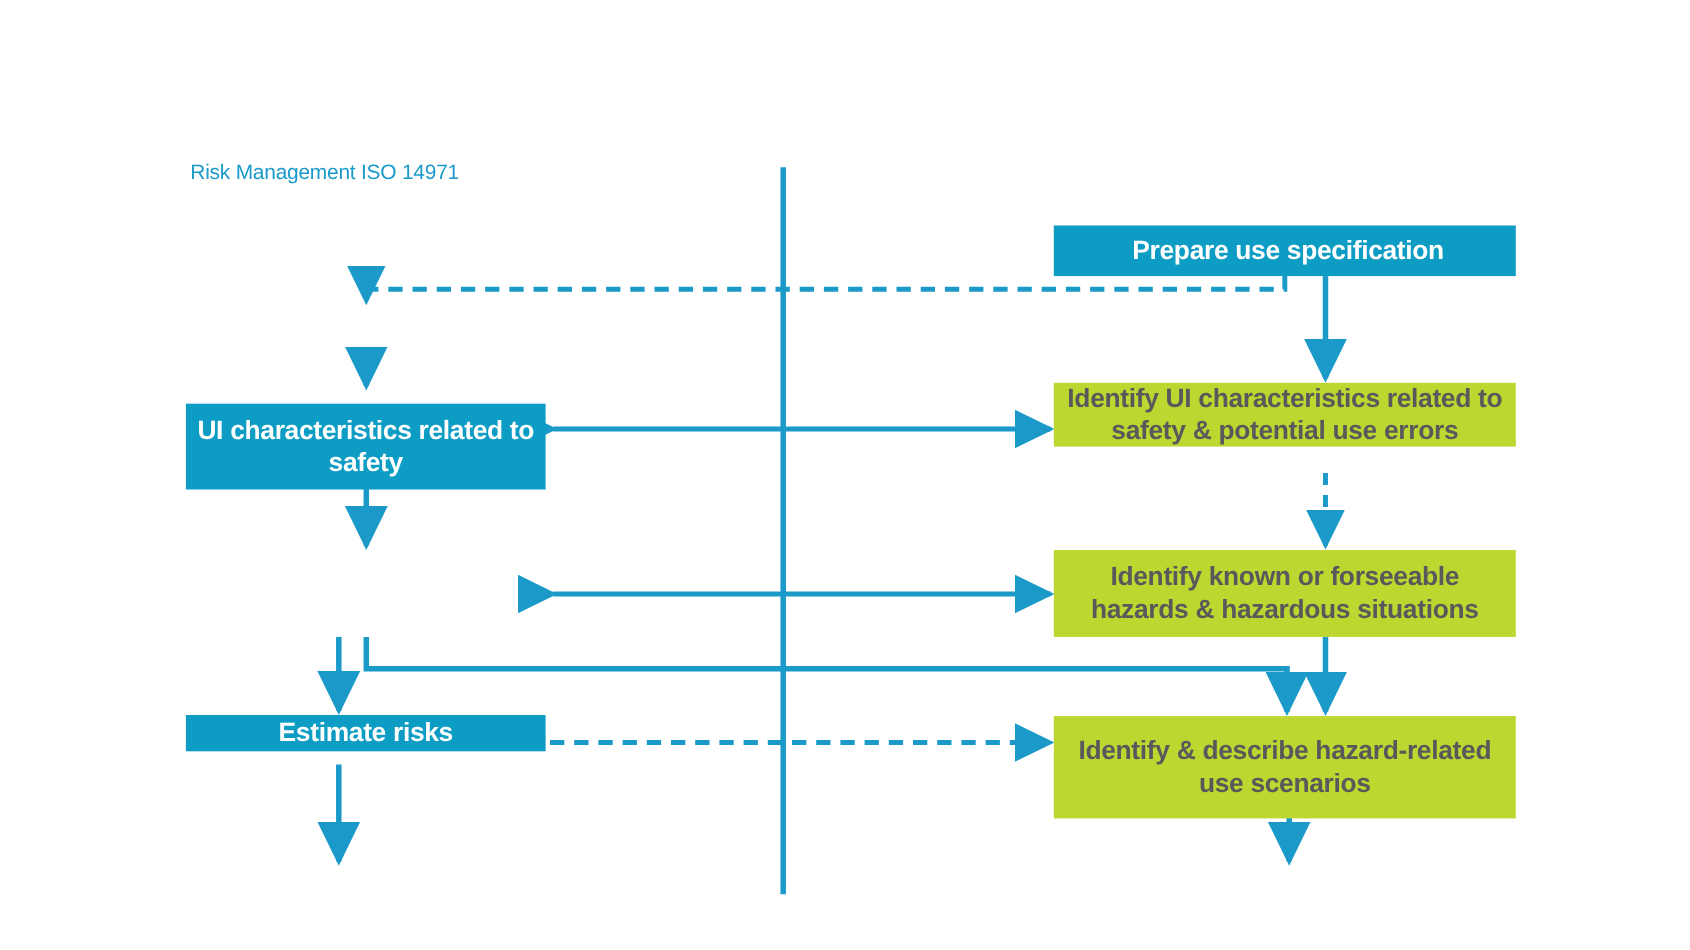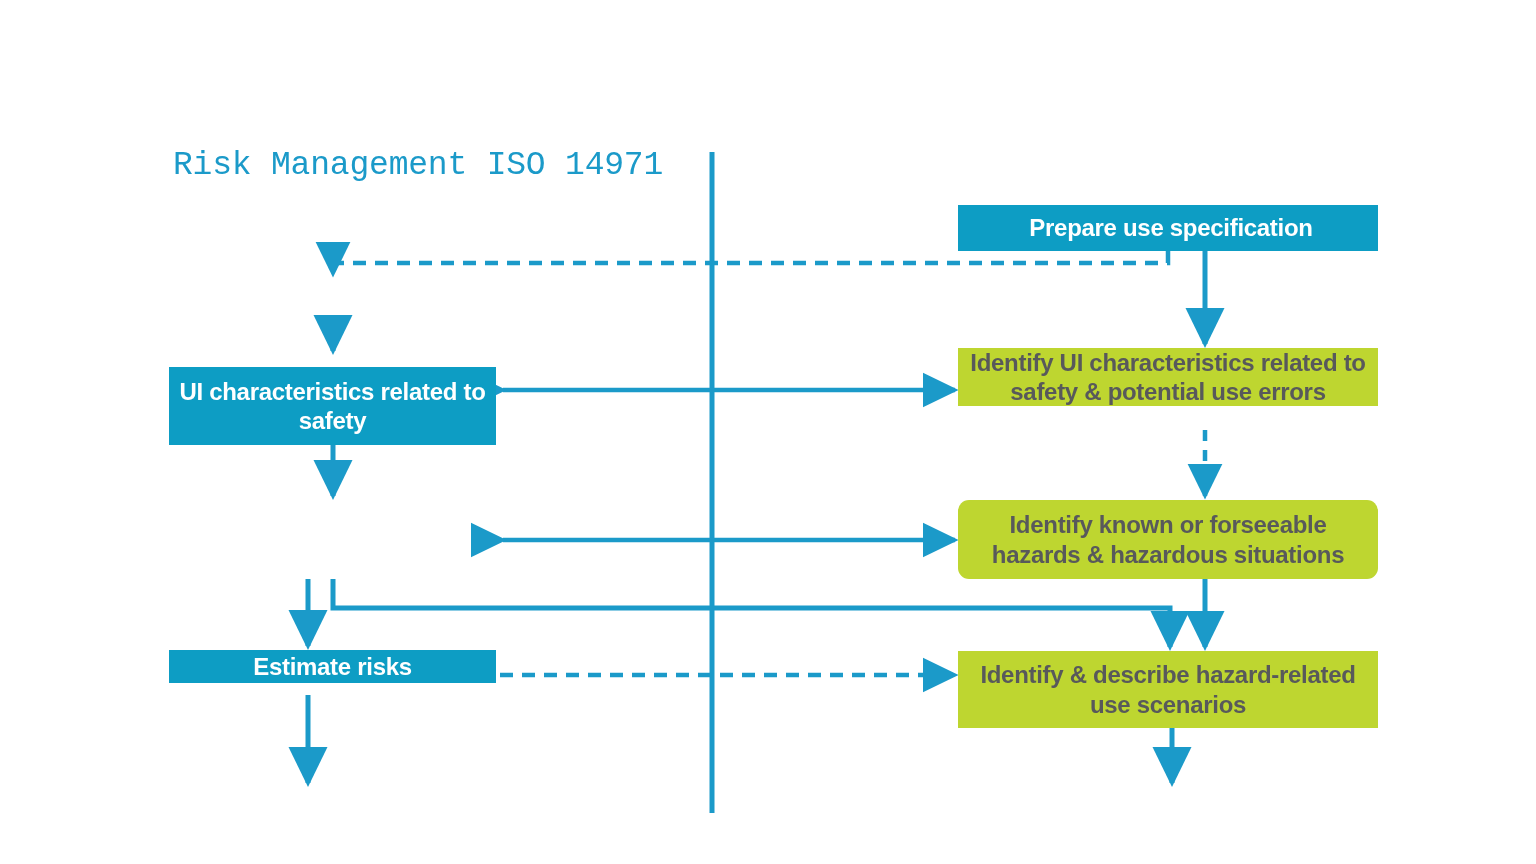--- a/index.html
+++ b/index.html
@@ -22,25 +22,24 @@
   #wires {
     position: absolute;
     left: 0;
     top: 0;
     width: 1536px;
     height: 864px;
   }
   .col-title {
     position: absolute;
     color: #1B9AC9;
-    font-size: 33px;
+    font-size: 19px;
     font-weight: 400;
     letter-spacing: -0.2px;
     white-space: nowrap;
-    font-family: Liberation Mono, monospace;
   }
   .node {
     position: absolute;
     display: flex;
     align-items: center;
     justify-content: center;
     text-align: center;
     font-size: 24px;
     font-weight: bold;
     line-height: 1.22;
@@ -116,21 +115,21 @@
   </div>
 
   <div class="node blue" style="left:958px; top:205px; width:420px; height:46px;padding-left:16px;">
     <span class="txt">Prepare use specification</span>
   </div>
 
   <div class="node green" style="left:958px; top:348px; width:420px; height:58px;">
     <span class="txt">Identify UI characteristics related to safety &amp; potential use errors</span>
   </div>
 
-  <div class="node green" style="left:958px; top:500px; width:420px; height:79px;border-radius:11px;">
+  <div class="node green" style="left:958px; top:500px; width:420px; height:79px;">
     <span class="txt">Identify known or forseeable hazards &amp; hazardous situations</span>
   </div>
 
-  <div class="node green" style="left:958px; top:651px; width:420px; height:77px;">
+  <div class="node green" style="left:958px; top:651px; width:420px; height:93px;">
     <span class="txt">Identify &amp; describe hazard-related use scenarios</span>
   </div>
 
 </div>
 
 </body></html>

